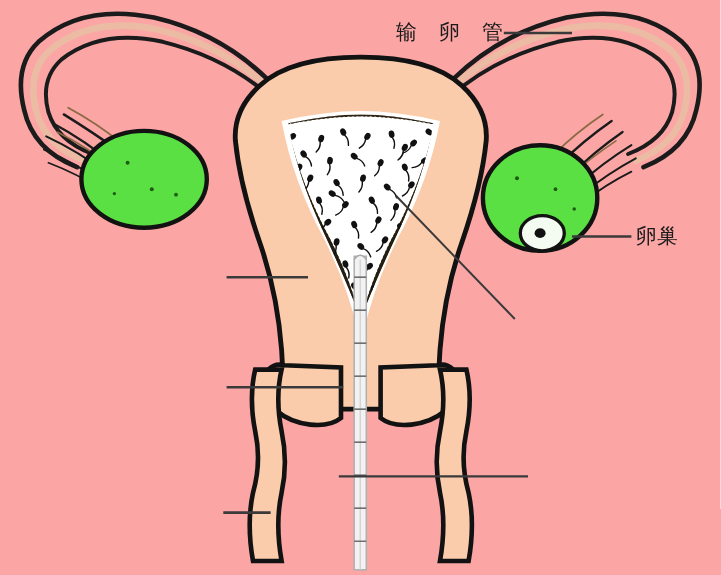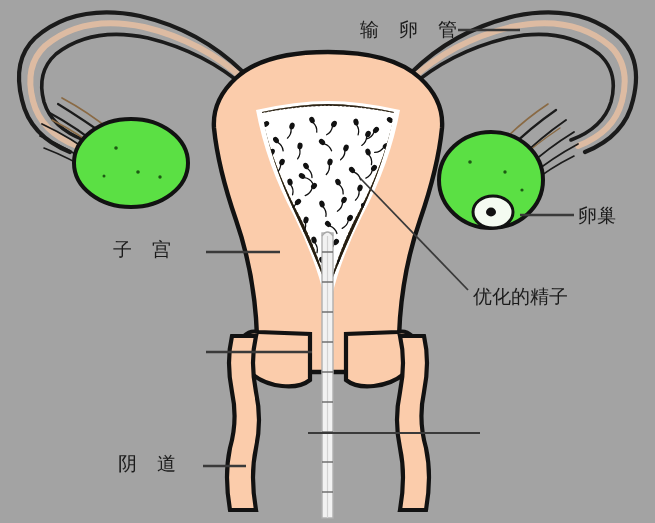--- a/index.html
+++ b/index.html
@@ -1,20 +1,20 @@
 <!DOCTYPE html>
 <html><head>
 <meta charset="utf-8">
 <style>
   html,body{margin:0;padding:0;background:#ffffff;}
   body{
     font-family:"DejaVu Sans","Liberation Sans",sans-serif;
     width:655px;height:523px;overflow:hidden;position:relative;
   }
-  #stage{position:relative;width:655px;height:523px;background:#a3a3a3;}
+  #stage{position:relative;width:655px;height:523px;background:#fca5a5;}
   #art{position:absolute;left:0;top:0;width:655px;height:523px;}
   .lbl{
     position:absolute;
     color:#1b1b1b;
     font-size:19px;
     line-height:22px;
     white-space:nowrap;
     letter-spacing:0px;
   }
   .lbl-sp{letter-spacing:7px;}
@@ -255,23 +255,20 @@
       <line x1="206" y1="252" x2="280" y2="252" stroke-width="2.4"></line>
 
       <line x1="206" y1="352" x2="312" y2="352" stroke-width="2.4"></line>
 
       <line x1="203" y1="466" x2="246" y2="466" stroke-width="2.4"></line>
     </g>
   </svg>
 
   <div class="lbl lbl-sp" id="lbl-tube">输 卵 管</div>
 
-  <div class="lbl lbl-sp" id="lbl-uterus">子  宫</div>
-
-
-  <div class="lbl lbl-sp" id="lbl-vagina">阴 道</div>
+
+
 
   <div class="lbl" id="lbl-ovary">卵巢</div>
 
-  <div class="lbl" id="lbl-sperm">优化的精子</div>
 
 
 </div>
 
 </body></html>

